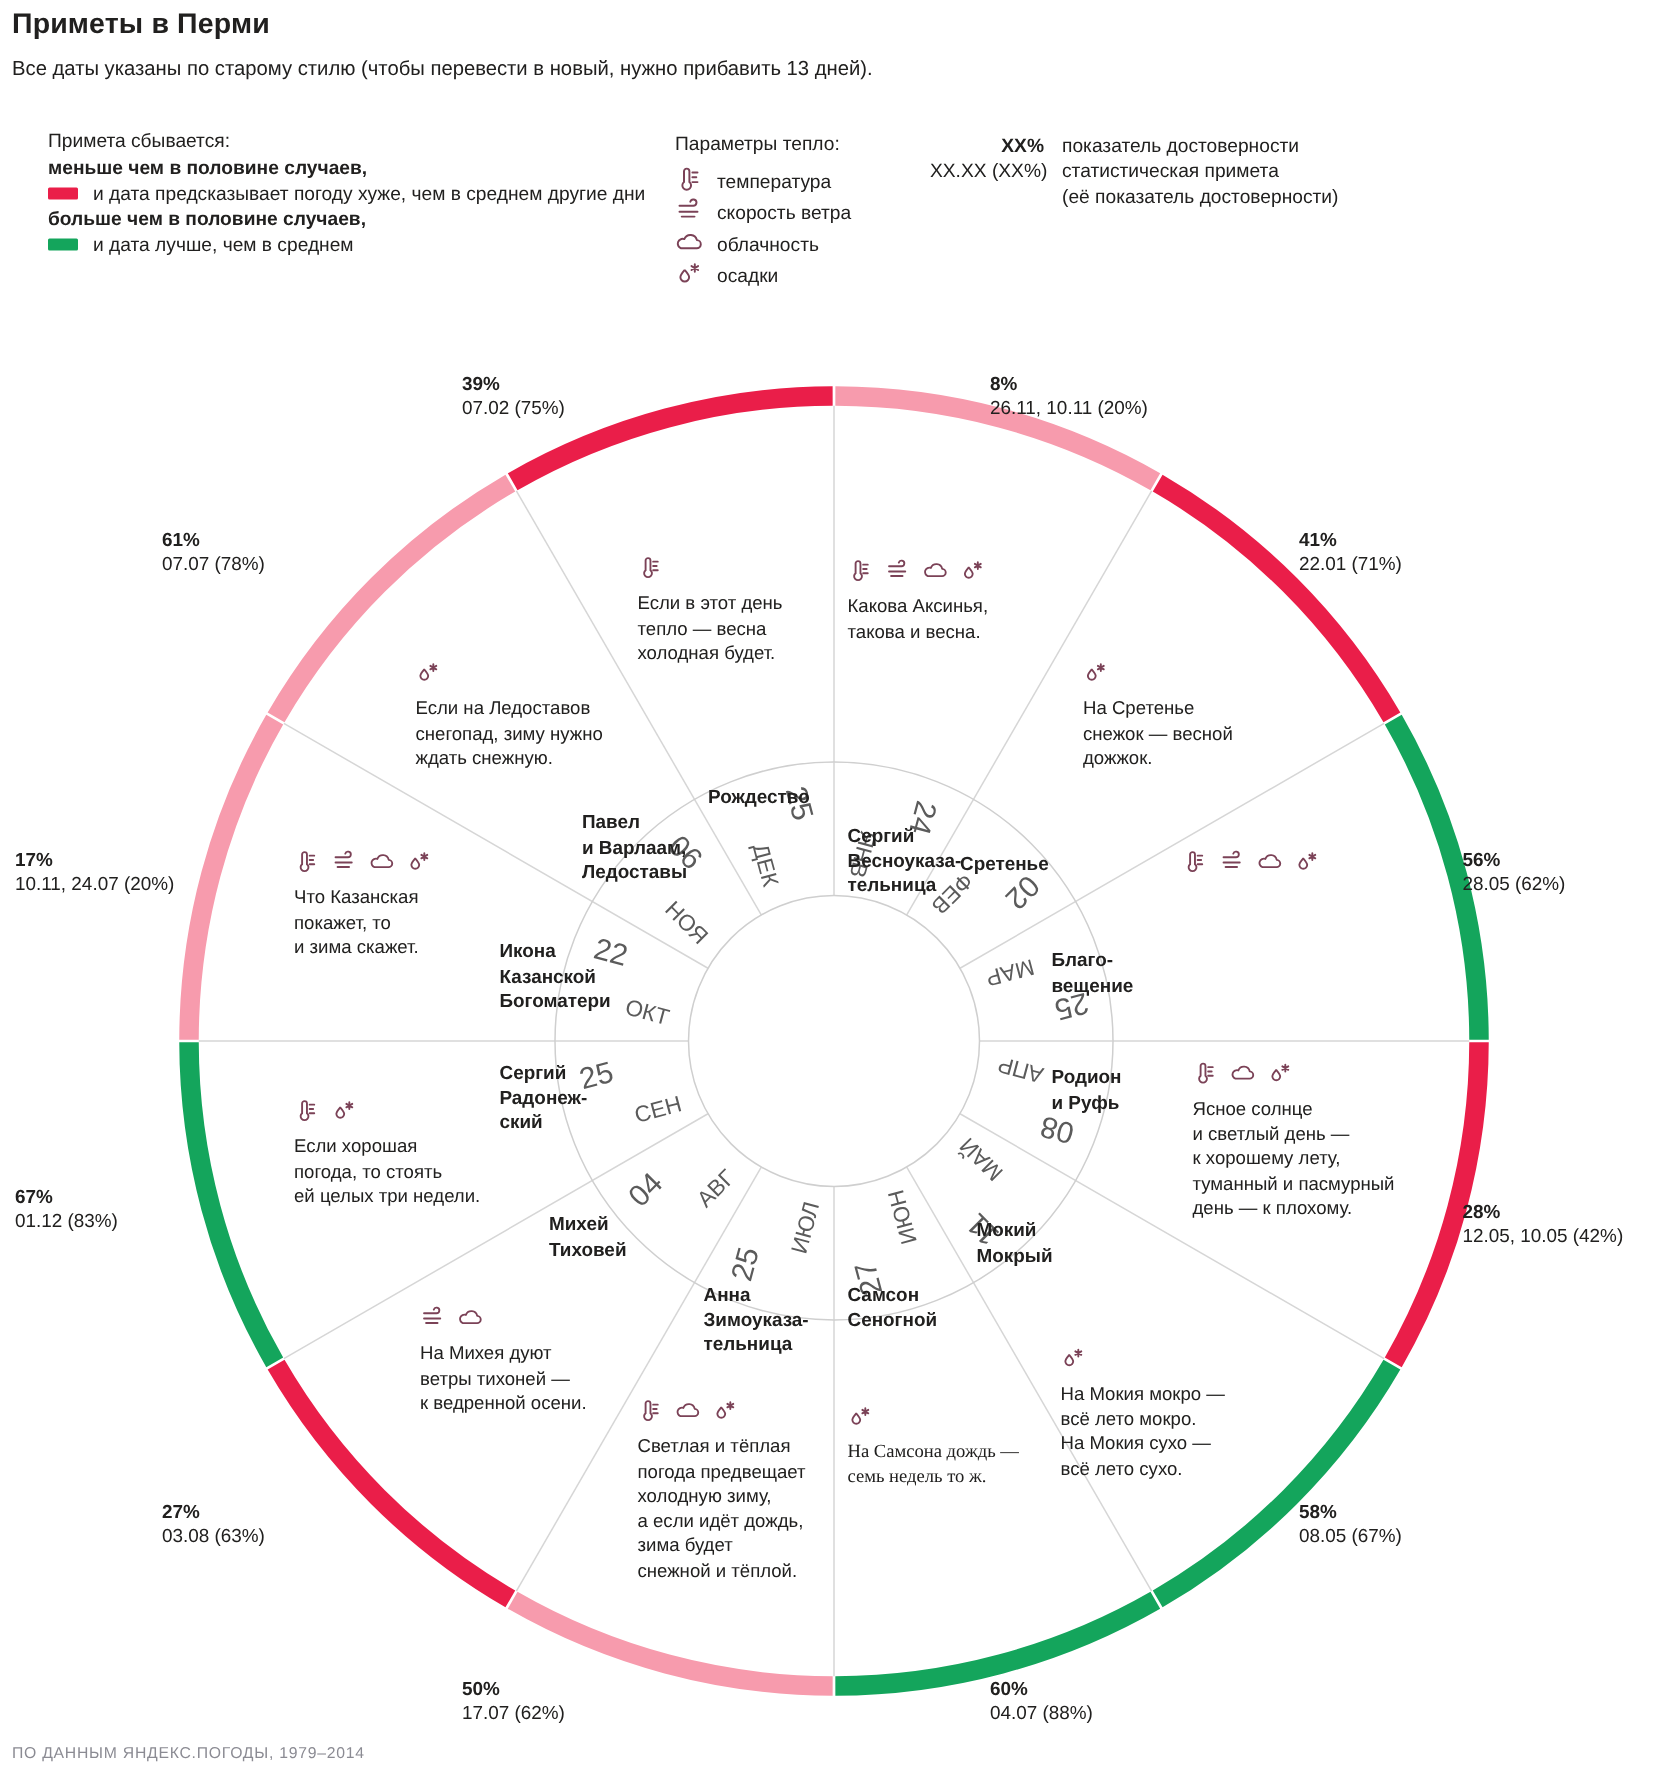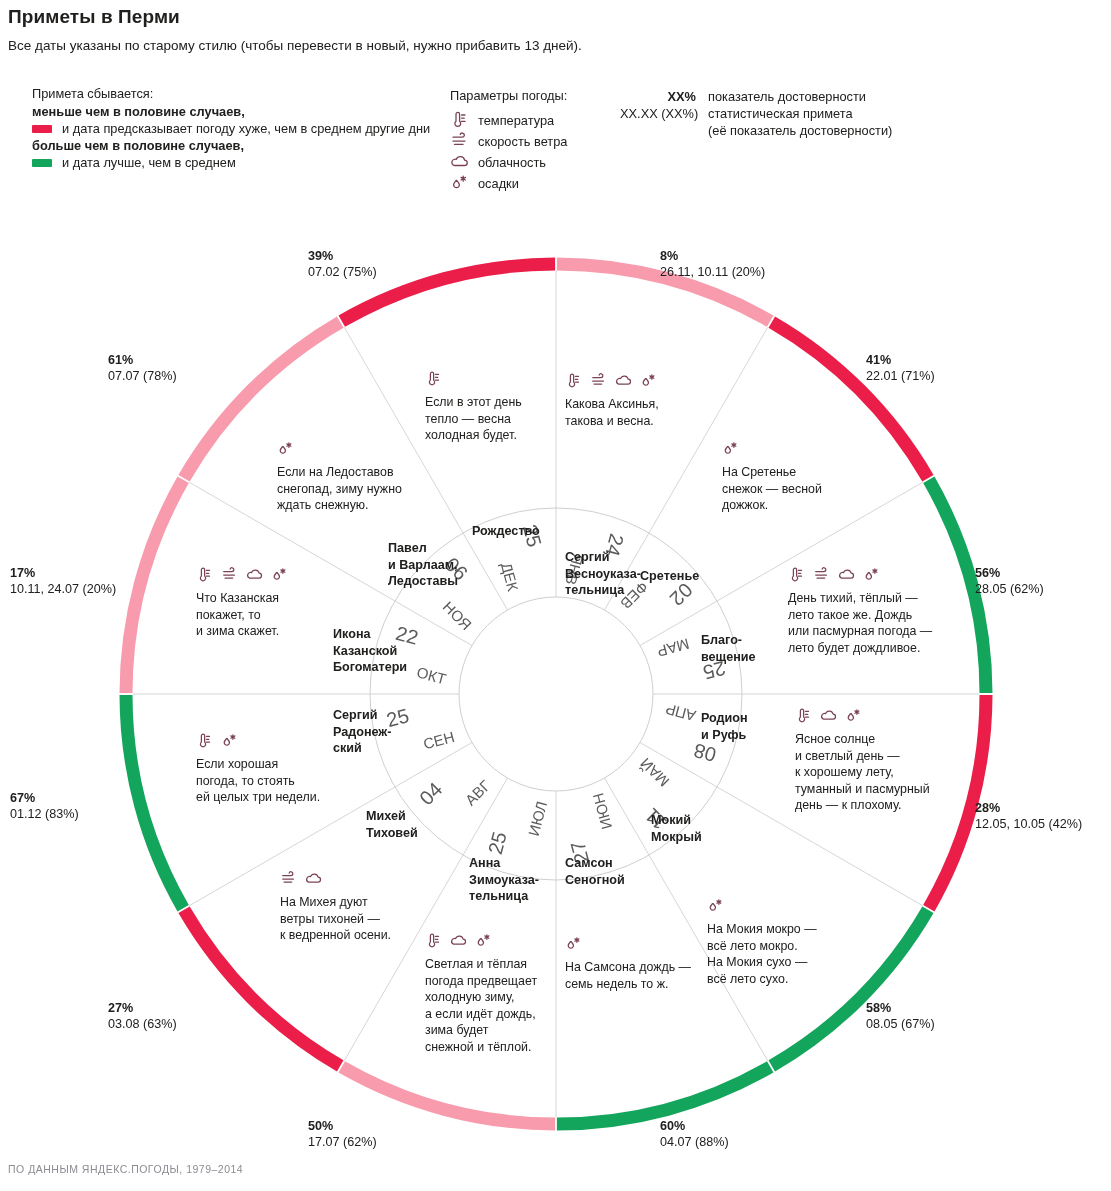--- a/index.html
+++ b/index.html
@@ -74,21 +74,21 @@
     <span>и дата предсказывает погоду хуже, чем в среднем другие дни</span>
   </div>
   <div class="bold">больше чем в половине случаев,</div>
   <div class="legend-row">
     <span class="sw" style="background:#14a55c"></span>
     <span>и дата лучше, чем в среднем</span>
   </div>
 </div>
 
 <div class="legend-mid">
-  <div class="lead">Параметры погоды:</div>
+  <div class="lead">Параметры тепло:</div>
   <div class="mrow">
     <span class="micon">
       <svg width="20" height="17" viewBox="0 0 20 17">
           <g fill="none" stroke="#7b4257" stroke-width="1.3" stroke-linecap="round">
         <path d="M6 3.2a1.8 1.8 0 0 1 3.6 0v7.1a2.9 2.9 0 1 1-3.6 0z"></path>
         <path d="M11.6 4h3.4M11.6 7.2h2.6M11.6 10.4h3.4"></path>
           </g>
         </svg>
     </span>
     <span>температура</span>
@@ -303,26 +303,20 @@
           <path d="M4.5 12.4h8.5"></path>
         </g>
       </svg><svg width="18" height="17" viewBox="0 0 20 17">
       <path d="M4 12.5h10.4a2.7 2.7 0 0 0 .2-5.4 4.4 4.4 0 0 0-8.4-.7A2.9 2.9 0 0 0 4 12.5z" fill="none" stroke="#7b4257" stroke-width="1.4" stroke-linejoin="round"></path>
       </svg><svg width="18" height="17" viewBox="0 0 20 17">
         <g fill="none" stroke="#7b4257" stroke-width="1.4" stroke-linecap="round">
       <path d="M6.2 6.3c-1.9 2.2-2.6 3.4-2.6 4.5a2.9 2.9 0 1 0 5.8 0c0-1.1-.8-2.3-2.7-4.5z"></path>
       <path d="M13.2 2.2v5M11 3.4l4.4 2.6M15.4 3.4L11 6"></path>
         </g>
       </svg></div>
-    <div>
-      <div>День тихий, тёплый —</div>
-      <div>лето такое же. Дождь</div>
-      <div>или пасмурная погода —</div>
-      <div>лето будет дождливое.</div>
-    </div>
   </div>
 <div class="name" style="left: 701px; top: 632px;">
     <div>Благо-</div>
     <div>вещение</div>
   </div>
 <div class="sector" style="left: 795px; top: 707px;">
     <div class="icons"><svg width="18" height="17" viewBox="0 0 20 17">
         <g fill="none" stroke="#7b4257" stroke-width="1.4" stroke-linecap="round">
       <path d="M6 3.2a1.8 1.8 0 0 1 3.6 0v7.1a2.9 2.9 0 1 1-3.6 0z"></path>
       <path d="M11.6 4h3.4M11.6 7.2h2.6M11.6 10.4h3.4"></path>
@@ -358,21 +352,21 @@
       <div>На Мокия мокро —</div>
       <div>всё лето мокро.</div>
       <div>На Мокия сухо —</div>
       <div>всё лето сухо.</div>
     </div>
   </div>
 <div class="name" style="left: 651px; top: 812px;">
     <div>Мокий</div>
     <div>Мокрый</div>
   </div>
-<div class="sector" style="left: 565px; top: 935px;">
+<div class="sector" style="left: 565px; top: 935px; font-family: Liberation Serif, serif;">
     <div class="icons"><svg width="18" height="17" viewBox="0 0 20 17">
         <g fill="none" stroke="#7b4257" stroke-width="1.4" stroke-linecap="round">
       <path d="M6.2 6.3c-1.9 2.2-2.6 3.4-2.6 4.5a2.9 2.9 0 1 0 5.8 0c0-1.1-.8-2.3-2.7-4.5z"></path>
       <path d="M13.2 2.2v5M11 3.4l4.4 2.6M15.4 3.4L11 6"></path>
         </g>
       </svg></div>
     <div>
       <div>На Самсона дождь —</div>
       <div>семь недель то ж.</div>
     </div>

